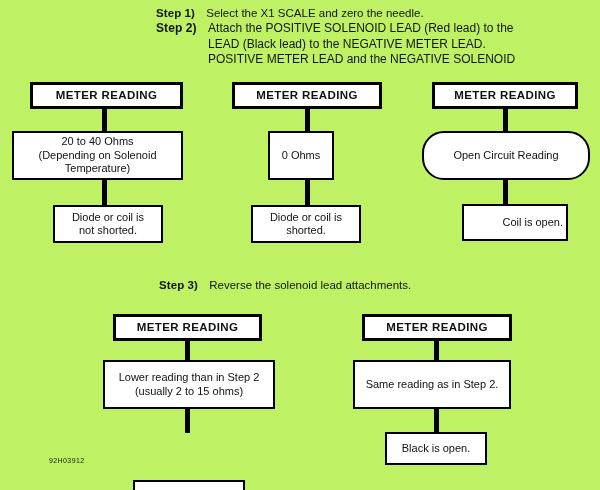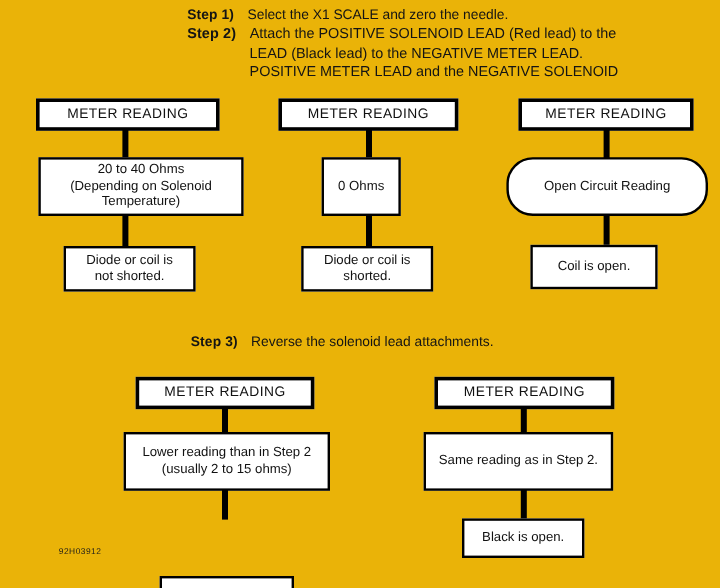--- a/index.html
+++ b/index.html
@@ -4,21 +4,21 @@
 <style>
   html, body {
     margin: 0;
     padding: 0;
     background: #ffffff;
   }
   #page {
     position: relative;
     width: 600px;
     height: 490px;
-    background: #eab308;
+    background: #bef264;
     overflow: hidden;
     font-family: "Liberation Sans", sans-serif;
     color: #000000;
     -webkit-font-smoothing: none;
   }
 
   
   .step-line {
     position: absolute;
     font-size: 11.5px;
@@ -63,21 +63,21 @@
     align-items: center;
     justify-content: center;
     text-align: center;
     font-size: 11px;
     line-height: 13.5px;
     color: #111111;
     padding: 0 3px;
   }
   .box.header {
     border-width: 3px;
-    font-weight: normal;
+    font-weight: bold;
     font-size: 11.5px;
     letter-spacing: 0.4px;
   }
   .box .txt { display: block; width: 100%; }
 
   
   .connector {
     position: absolute;
     background: #000000;
     width: 5px;
@@ -108,21 +108,21 @@
       <span class="step-body" style="margin-left:8px;">Attach the POSITIVE SOLENOID LEAD (Red lead) to the</span>
     </span>
     <span class="cont">LEAD (Black lead) to the NEGATIVE METER LEAD.</span>
     <span class="cont">POSITIVE METER LEAD and the NEGATIVE SOLENOID</span>
   </div>
 
   <div class="box header" style="left:30px; top:82px; width:153px; height:27px;">
     <span class="txt">METER READING</span>
   </div>
   <div class="connector" style="left:102px; top:108px; height:24px;"></div>
-  <div class="box" style="left:32px; top:131px; width:171px; height:49px;">
+  <div class="box" style="left:12px; top:131px; width:171px; height:49px;">
     <span class="txt">20 to 40 Ohms<br>(Depending on Solenoid<br>Temperature)</span>
   </div>
   <div class="connector" style="left:102px; top:179px; height:27px;"></div>
   <div class="box" style="left:53px; top:205px; width:110px; height:38px;">
     <span class="txt">Diode or coil is<br>not shorted.</span>
   </div>
 
   <div class="box header" style="left:232px; top:82px; width:150px; height:27px;">
     <span class="txt">METER READING</span>
   </div>
@@ -136,21 +136,21 @@
   </div>
 
   <div class="box header" style="left:432px; top:82px; width:146px; height:27px;">
     <span class="txt">METER READING</span>
   </div>
   <div class="connector" style="left:503px; top:108px; height:24px;"></div>
   <div class="box" style="left:422px; top:131px; width:168px; height:49px;border-radius:22px;">
     <span class="txt">Open Circuit Reading</span>
   </div>
   <div class="connector" style="left:503px; top:179px; height:26px;"></div>
-  <div class="box" style="left:442px; top:204px; width:106px; height:37px;">
+  <div class="box" style="left:462px; top:204px; width:106px; height:37px;text-align:right;">
     <span class="txt">Coil is open.</span>
   </div>
 
   <div class="step3" style="left:159px; top:278px;">
     <span class="step-label">Step 3)</span>
     <span class="step-body" style="margin-left:8px;">Reverse the solenoid lead attachments.</span>
   </div>
 
   <div class="box header" style="left:113px; top:314px; width:149px; height:27px;">
     <span class="txt">METER READING</span>

